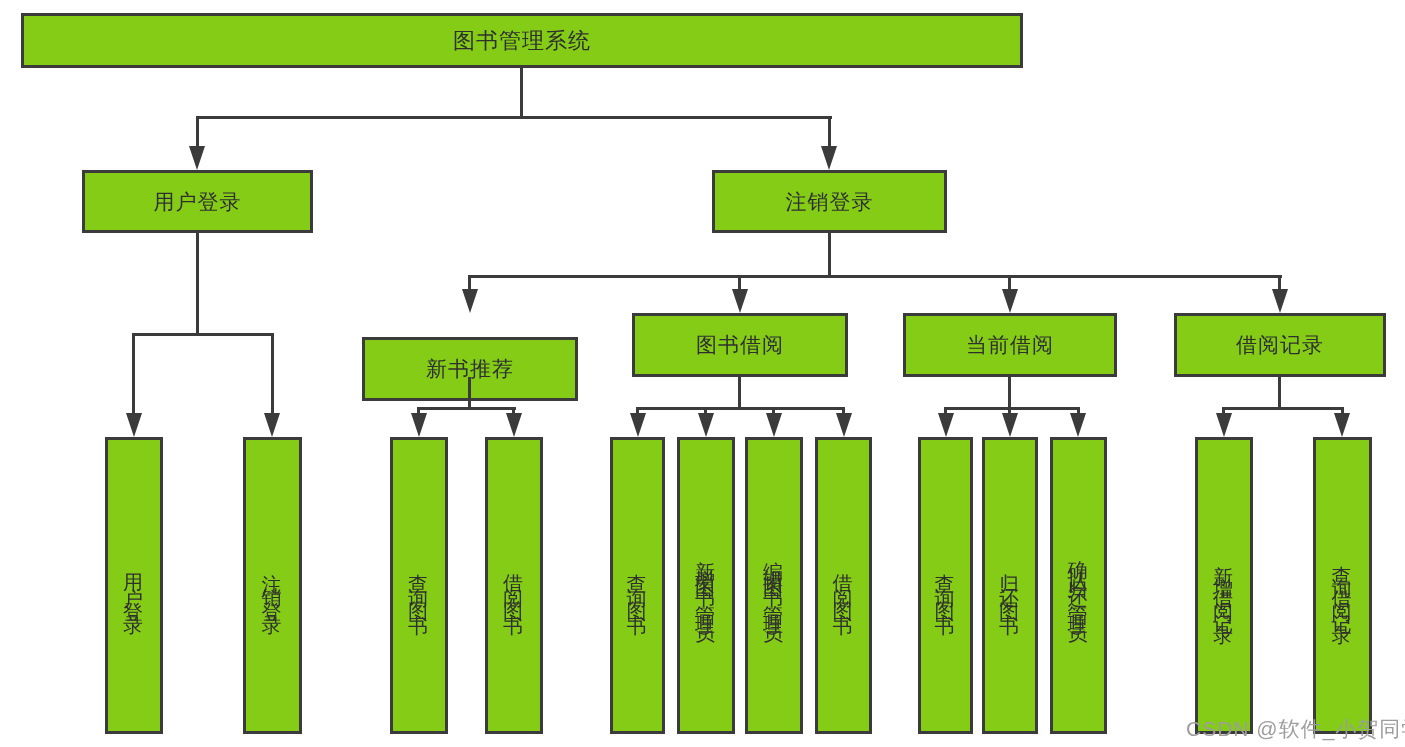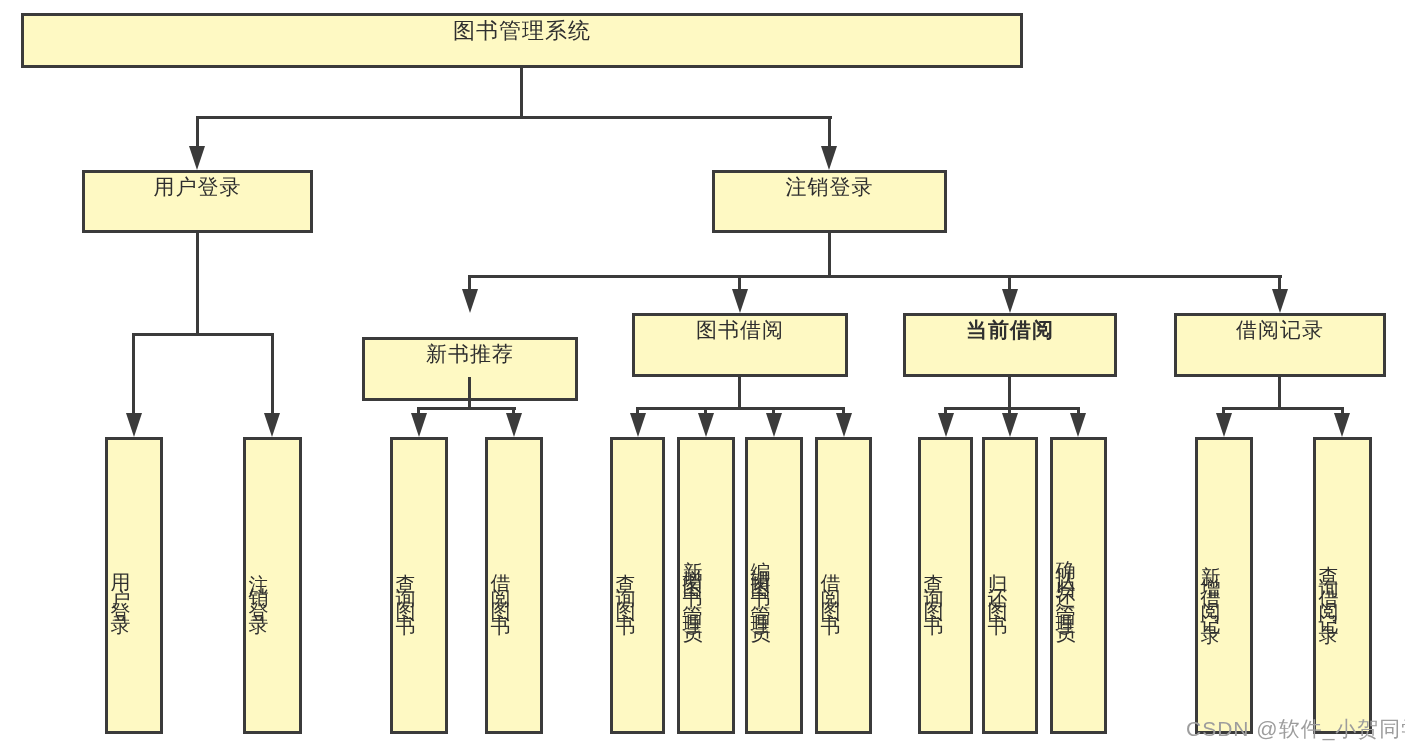--- a/index.html
+++ b/index.html
@@ -8,22 +8,22 @@
     --wm:#9d9d9d;
   }
   *{box-sizing:border-box;}
   html,body{margin:0;padding:0;background:#ffffff;}
   body{font-family:"Liberation Sans","DejaVu Sans",sans-serif;}
   .stage{position:relative;width:1405px;height:747px;background:#ffffff;overflow:hidden;}
   
   .node{
     position:absolute;
     border:3px solid var(--line);
-    background:#fef9c3;
-    display:flex;align-items:flex-start;justify-content:center;
+    background:#84cc16;
+    display:flex;align-items:center;justify-content:center;
     color:var(--text);
   }
   .hnode{font-size:21px;letter-spacing:1px;}
   .root{font-size:22px;letter-spacing:1px;}
   .leaf{
     writing-mode:vertical-lr;
     text-orientation:mixed;
     font-size:20px;
   }
   .leaf span{letter-spacing:14px;}
@@ -56,21 +56,21 @@
   <div class="node hnode" style="left:712px;top:170px;width:235px;height:63px;">
     <span>注销登录</span>
   </div>
 
   <div class="node hnode" style="left:362px;top:313px;width:216px;height:64px;margin-top:24px;">
     <span>新书推荐</span>
   </div>
   <div class="node hnode" style="left:632px;top:313px;width:216px;height:64px;font-family:Liberation Mono, monospace;">
     <span>图书借阅</span>
   </div>
-  <div class="node hnode" style="left:903px;top:313px;width:214px;height:64px;font-weight:bold;">
+  <div class="node hnode" style="left:903px;top:313px;width:214px;height:64px;">
     <span>当前借阅</span>
   </div>
   <div class="node hnode" style="left:1174px;top:313px;width:212px;height:64px;">
     <span>借阅记录</span>
   </div>
 
   <div class="node leaf" style="left:105px;top:437px;width:58px;height:297px;">
     <span>用户登录</span>
   </div>
   <div class="node leaf" style="left:243px;top:437px;width:59px;height:297px;">

